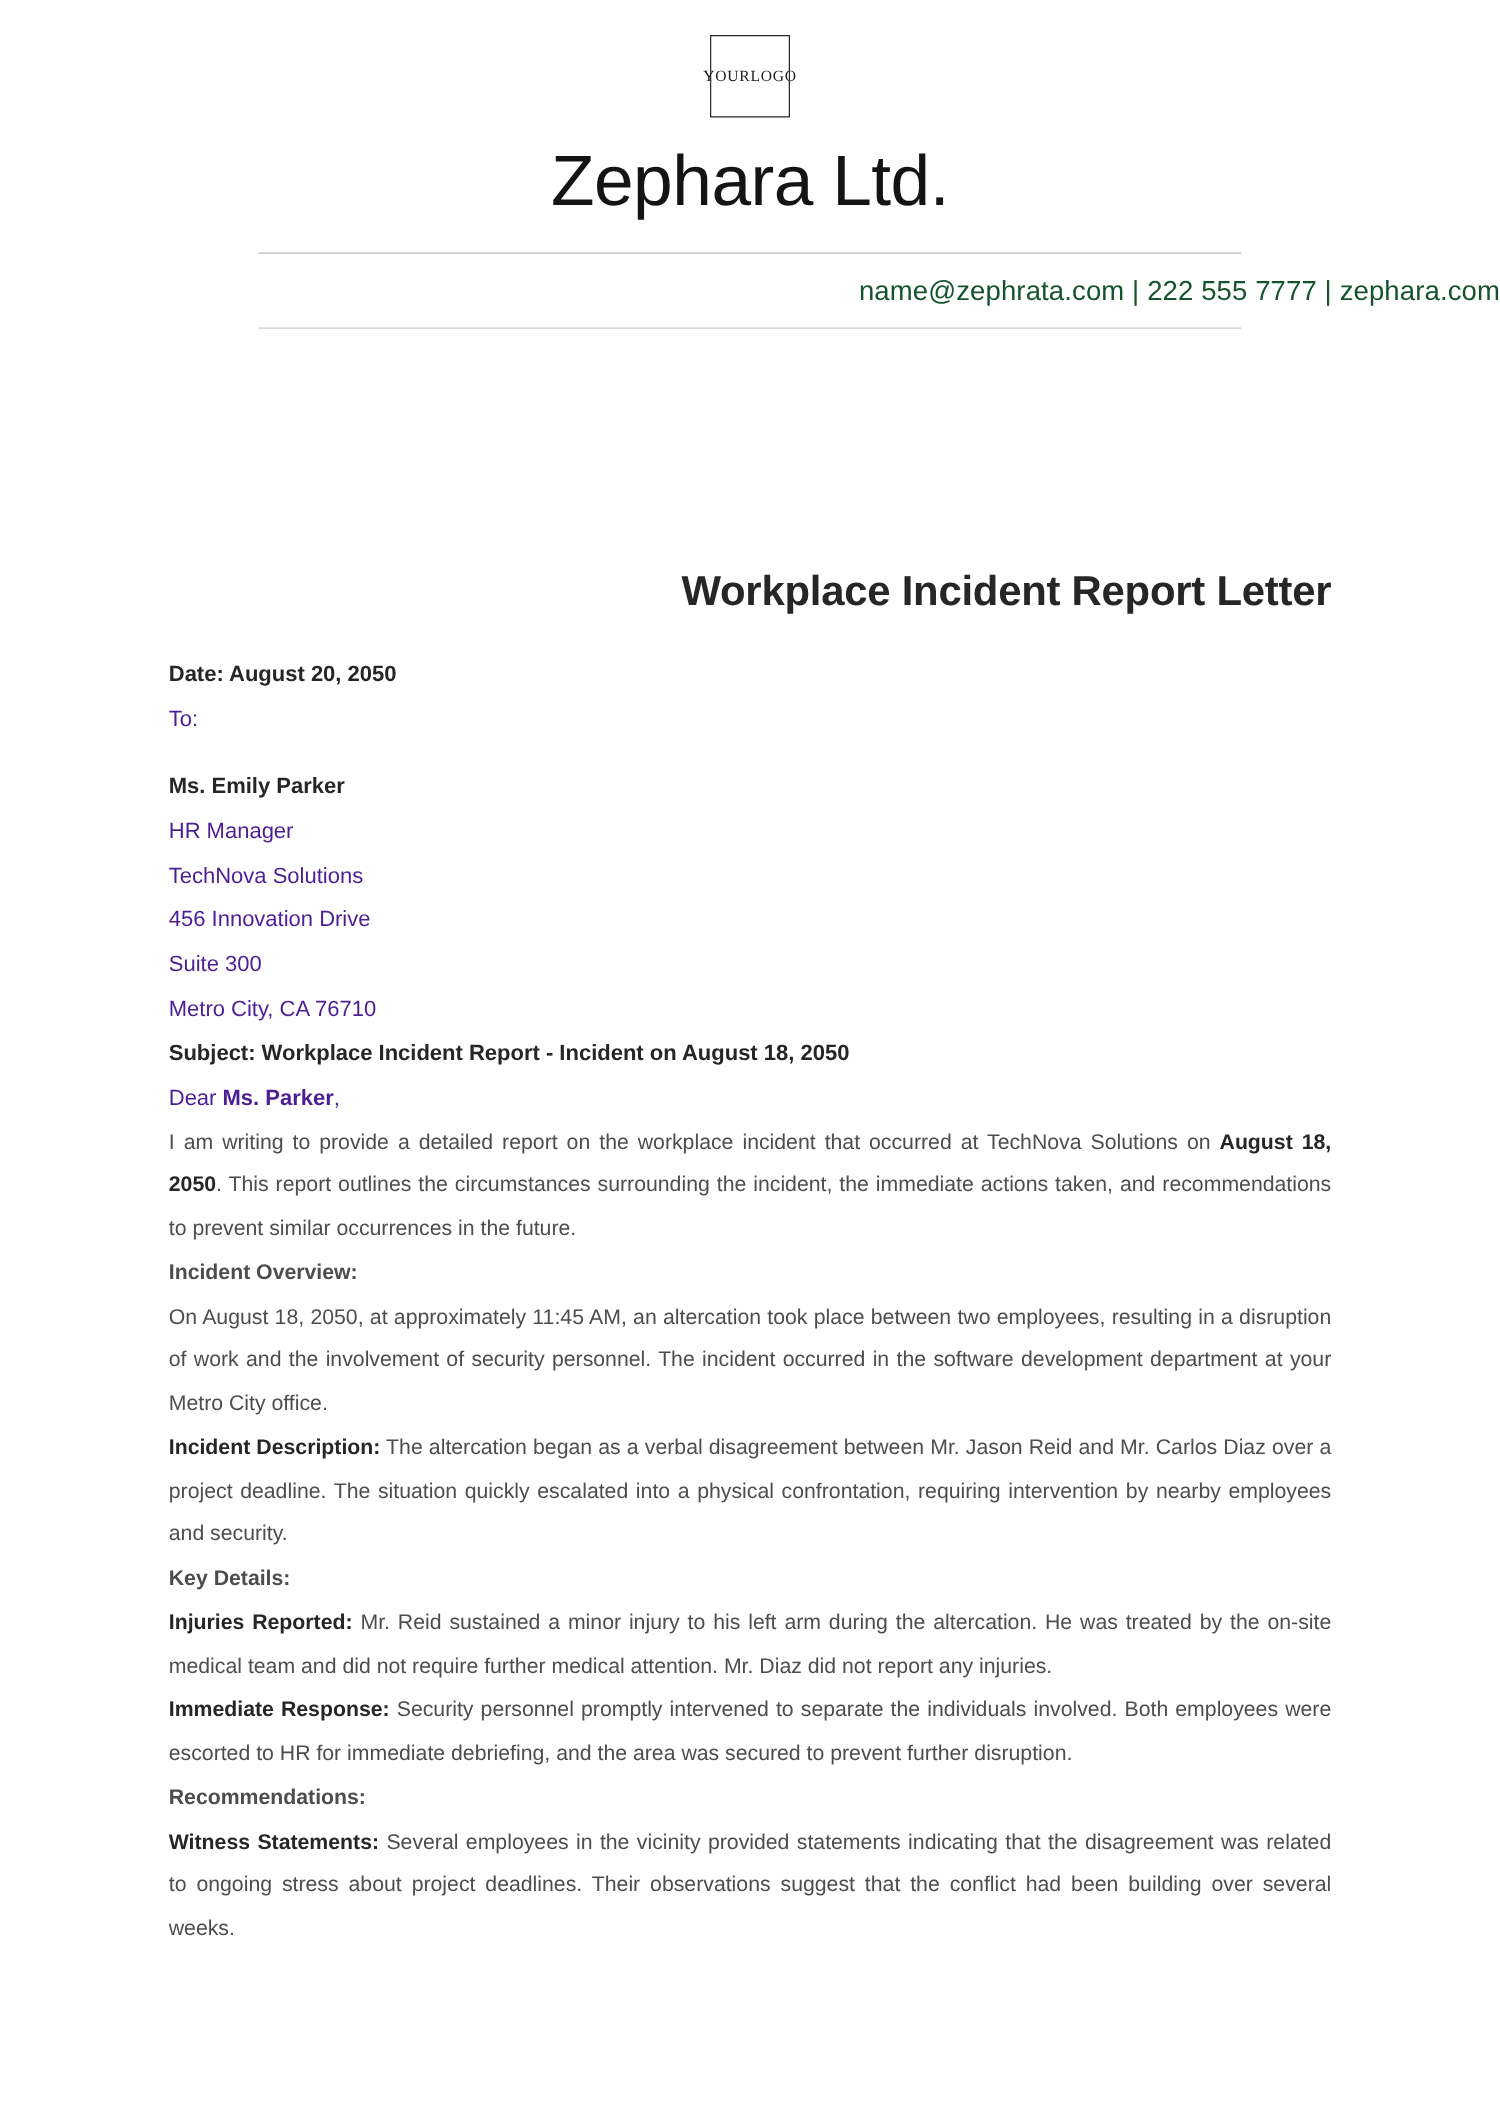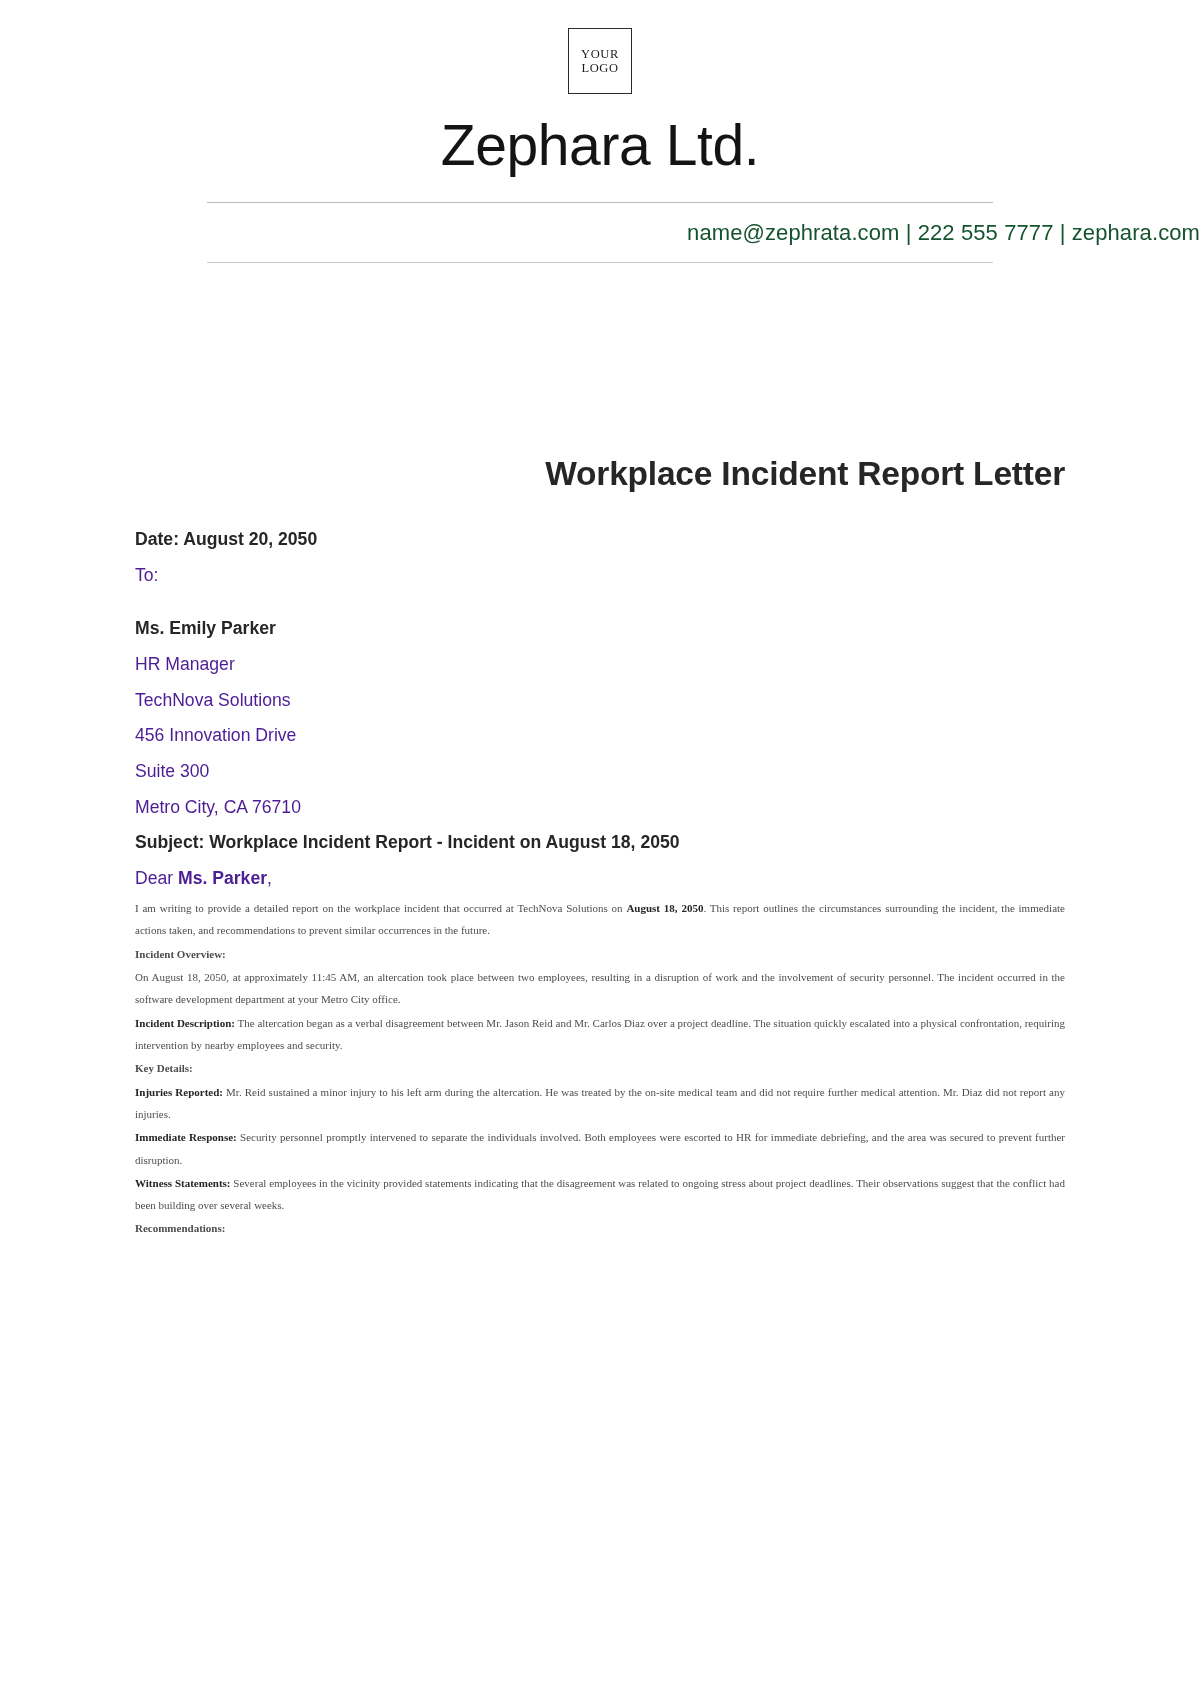--- a/index.html
+++ b/index.html
@@ -29,21 +29,21 @@
   }
   .logo-wrap {
     display: flex;
     justify-content: center;
   }
   .logo-box {
     width: 62px;
     height: 64px;
     border: 1.4px solid #2b2b2b;
     display: flex;
-    flex-direction: column;
+    flex-direction: row;
     align-items: center;
     justify-content: center;
     line-height: 1.12;
   }
   .logo-line {
     font-family: "Liberation Serif", serif;
     font-size: 12.5px;
     letter-spacing: 0.6px;
     color: #1c1c1c;
     font-weight: 400;
@@ -90,26 +90,25 @@
     font-size: 33.5px;
     font-weight: 700;
     color: #262626;
     letter-spacing: -0.2px;
     margin-bottom: 28px;
     line-height: 1.2;
   }
 
   p.blk {
     margin: 0 0 1px 0;
-    font-size: 11px;
+    font-size: 17px;
     line-height: 2.03;
     color: #4d4d4d;
     text-align: justify;
     text-justify: inter-word;
-    font-family: Liberation Serif, serif;
   }
   p.blk.plain {
     text-align: left;
   }
   p.blk b, p.blk strong {
     color: #262626;
     font-weight: 700;
   }
   .head-line {
     font-weight: 700;
@@ -188,20 +187,20 @@
     <p class="blk plain head-line">Key Details:</p>
 
     <p class="blk">
       <b>Injuries Reported:</b><span> Mr. Reid sustained a minor injury to his left arm during the altercation. He was treated by the on-site medical team and did not require further medical attention. Mr. Diaz did not report any injuries.</span>
     </p>
 
     <p class="blk">
       <b>Immediate Response:</b><span> Security personnel promptly intervened to separate the individuals involved. Both employees were escorted to HR for immediate debriefing, and the area was secured to prevent further disruption.</span>
     </p>
 
+    <p class="blk plain head-line">Recommendations:</p>
+
     <p class="blk">
       <b>Witness Statements:</b><span> Several employees in the vicinity provided statements indicating that the disagreement was related to ongoing stress about project deadlines. Their observations suggest that the conflict had been building over several weeks.</span>
     </p>
-
-    <p class="blk plain head-line">Recommendations:</p>
 
   </div>
 </div>
 
 </body></html>

